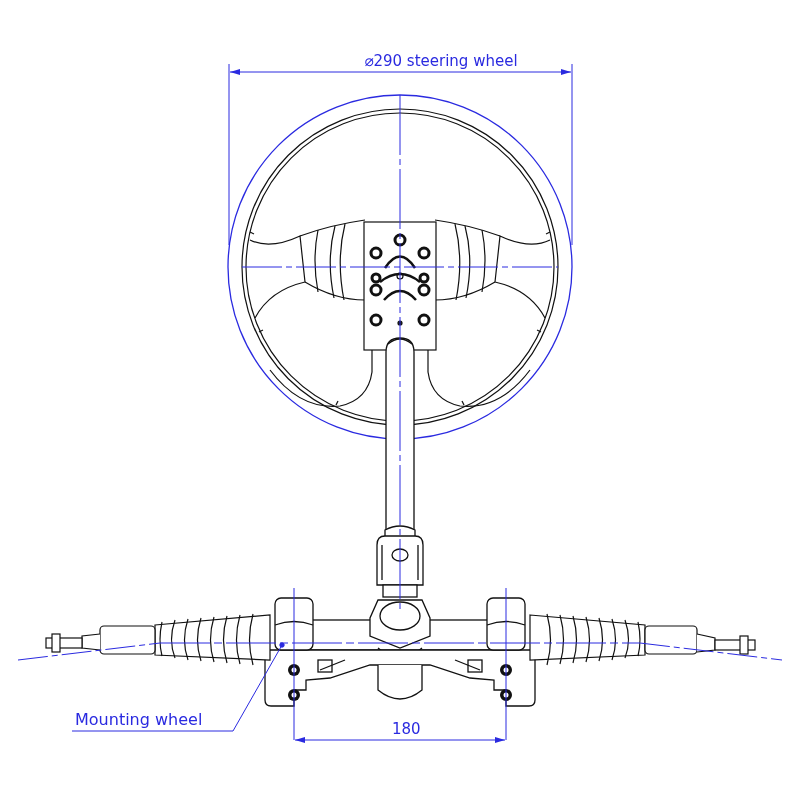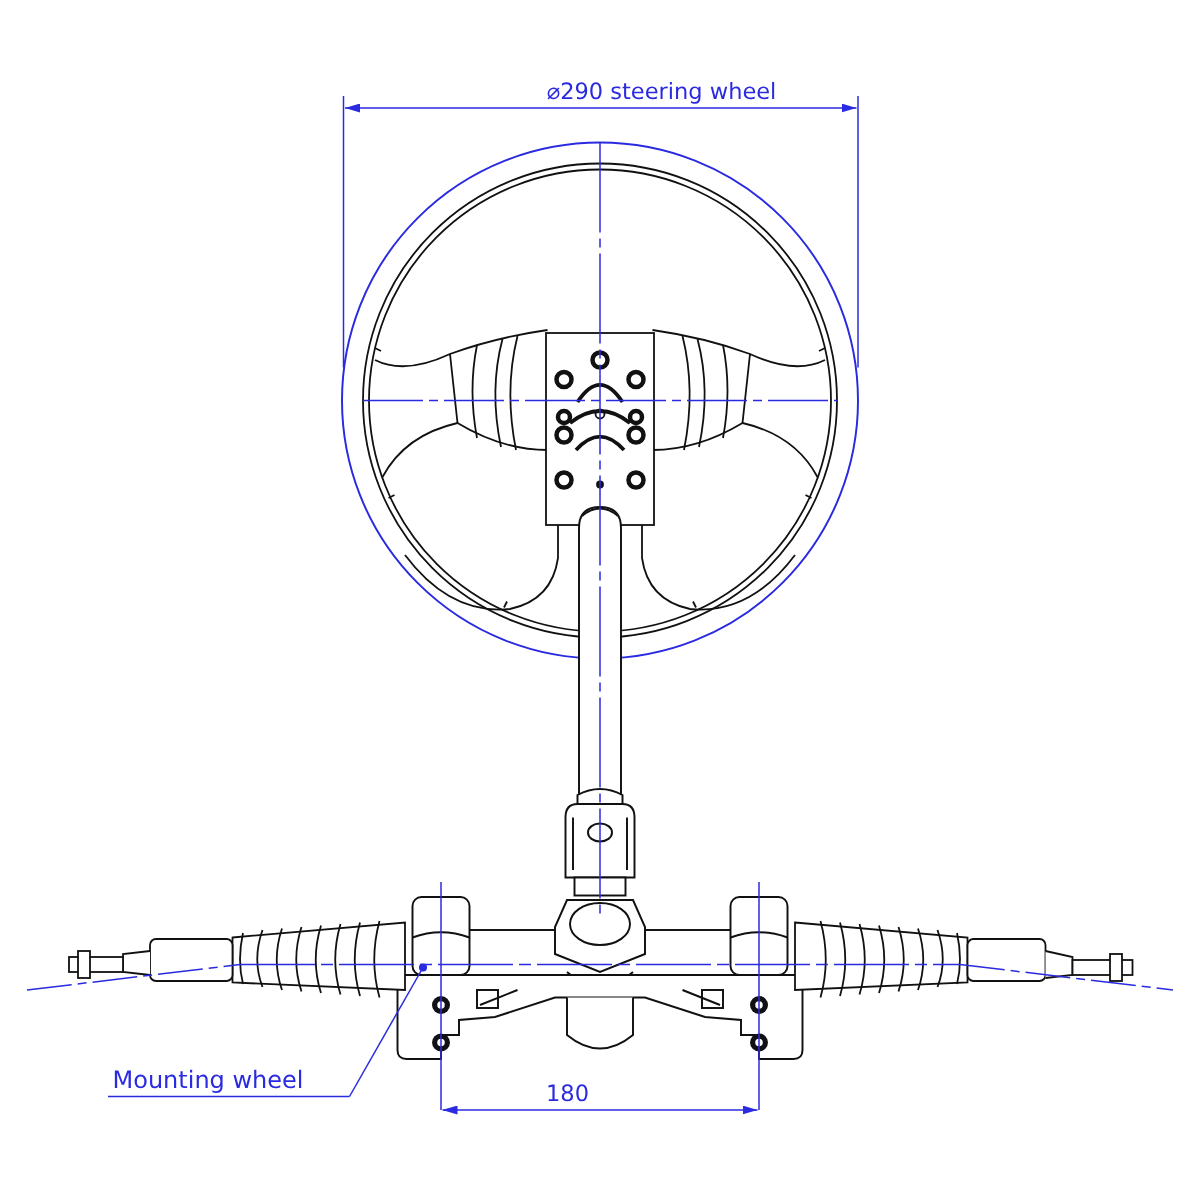--- a/index.html
+++ b/index.html
@@ -1,21 +1,21 @@
 <!DOCTYPE html>
 <html><head>
   <meta charset="utf-8">
   <style>
     html, body { margin: 0; padding: 0; background: #ffffff; }
     body { width: 800px; height: 800px; position: relative; overflow: hidden; font-family: "DejaVu Sans", sans-serif; }
     #drawing { position: absolute; left: 0; top: 0; width: 800px; height: 800px; }
     .dim-label { position: absolute; color: #2a2ae0; font-family: "DejaVu Sans", sans-serif; font-size: 15px; white-space: nowrap; line-height: 1; }
     #wheel-dim-label { left: 0; width: 800px; top: 54px; text-align: center; padding-left: 41px; }
     #wheel-dim-label span { display: inline-block; }
-    #rack-dim-label { left: 364px; top: 722px; }
+    #rack-dim-label { left: 392px; top: 722px; }
     #callout-label { left: 75px; top: 712px; font-size: 16px; }
   </style>
 </head>
 <body>
 
 <svg id="drawing" viewBox="0 0 800 800" xmlns="http://www.w3.org/2000/svg">
   <defs>
     <marker id="arr" viewBox="0 0 10 6" refX="10" refY="3" markerWidth="10" markerHeight="6" orient="auto-start-reverse">
       <path d="M0,0 L10,3 L0,6 Z" fill="#2a2ae0"></path>
     </marker>

